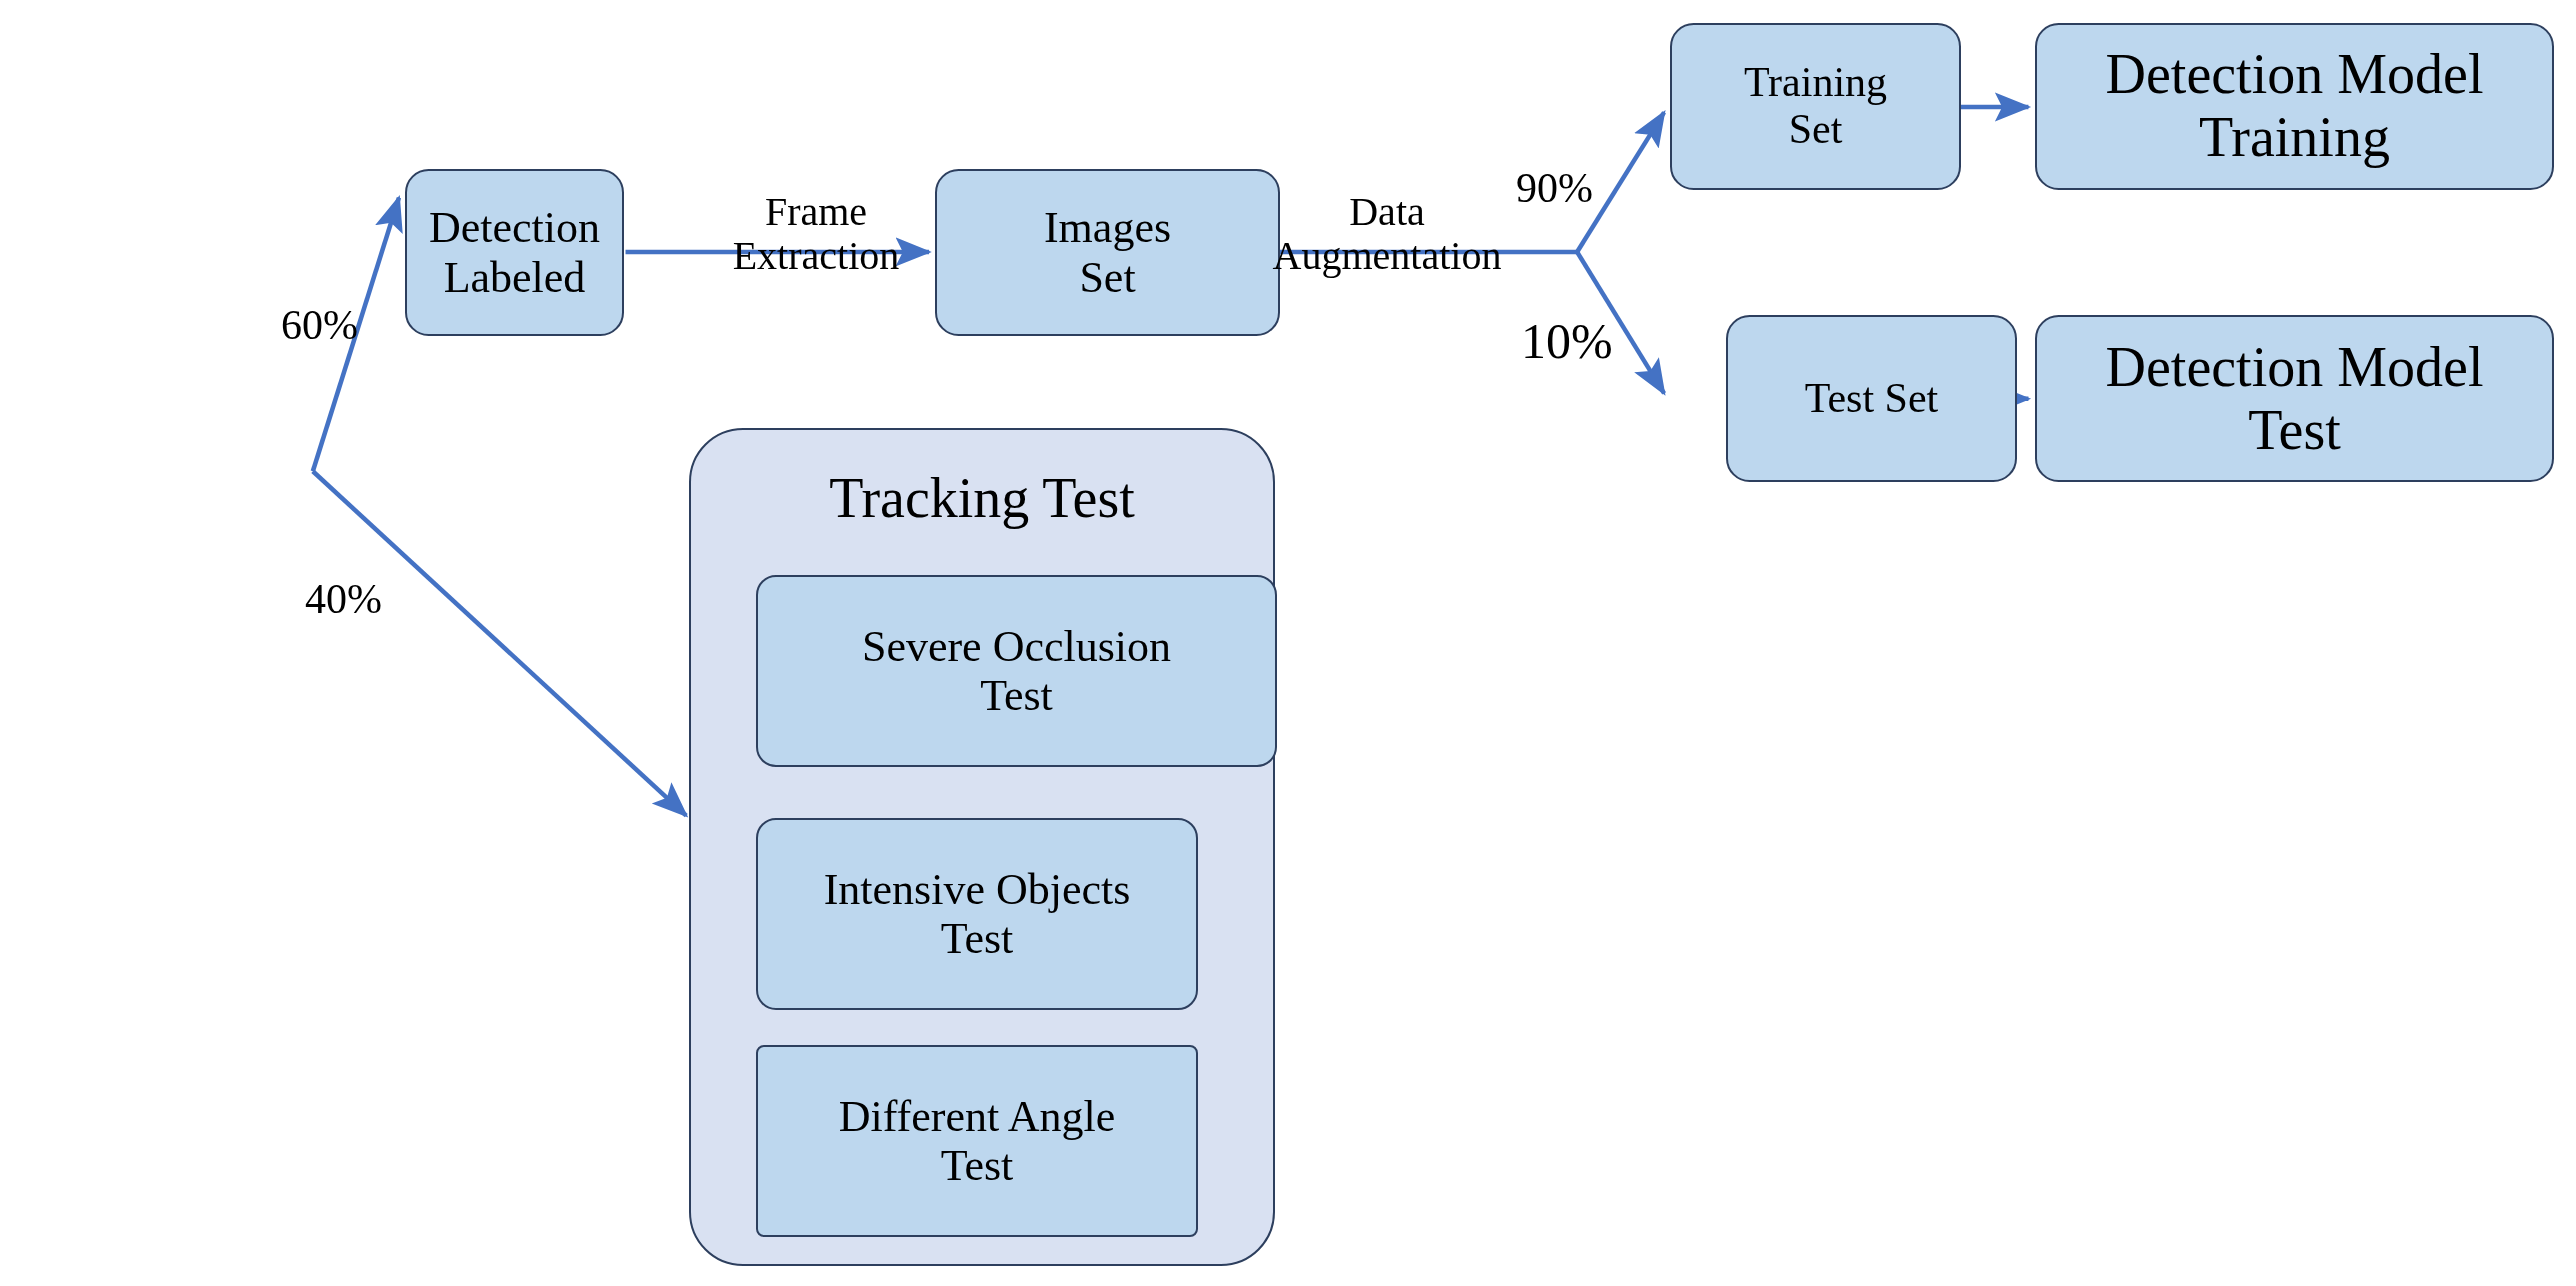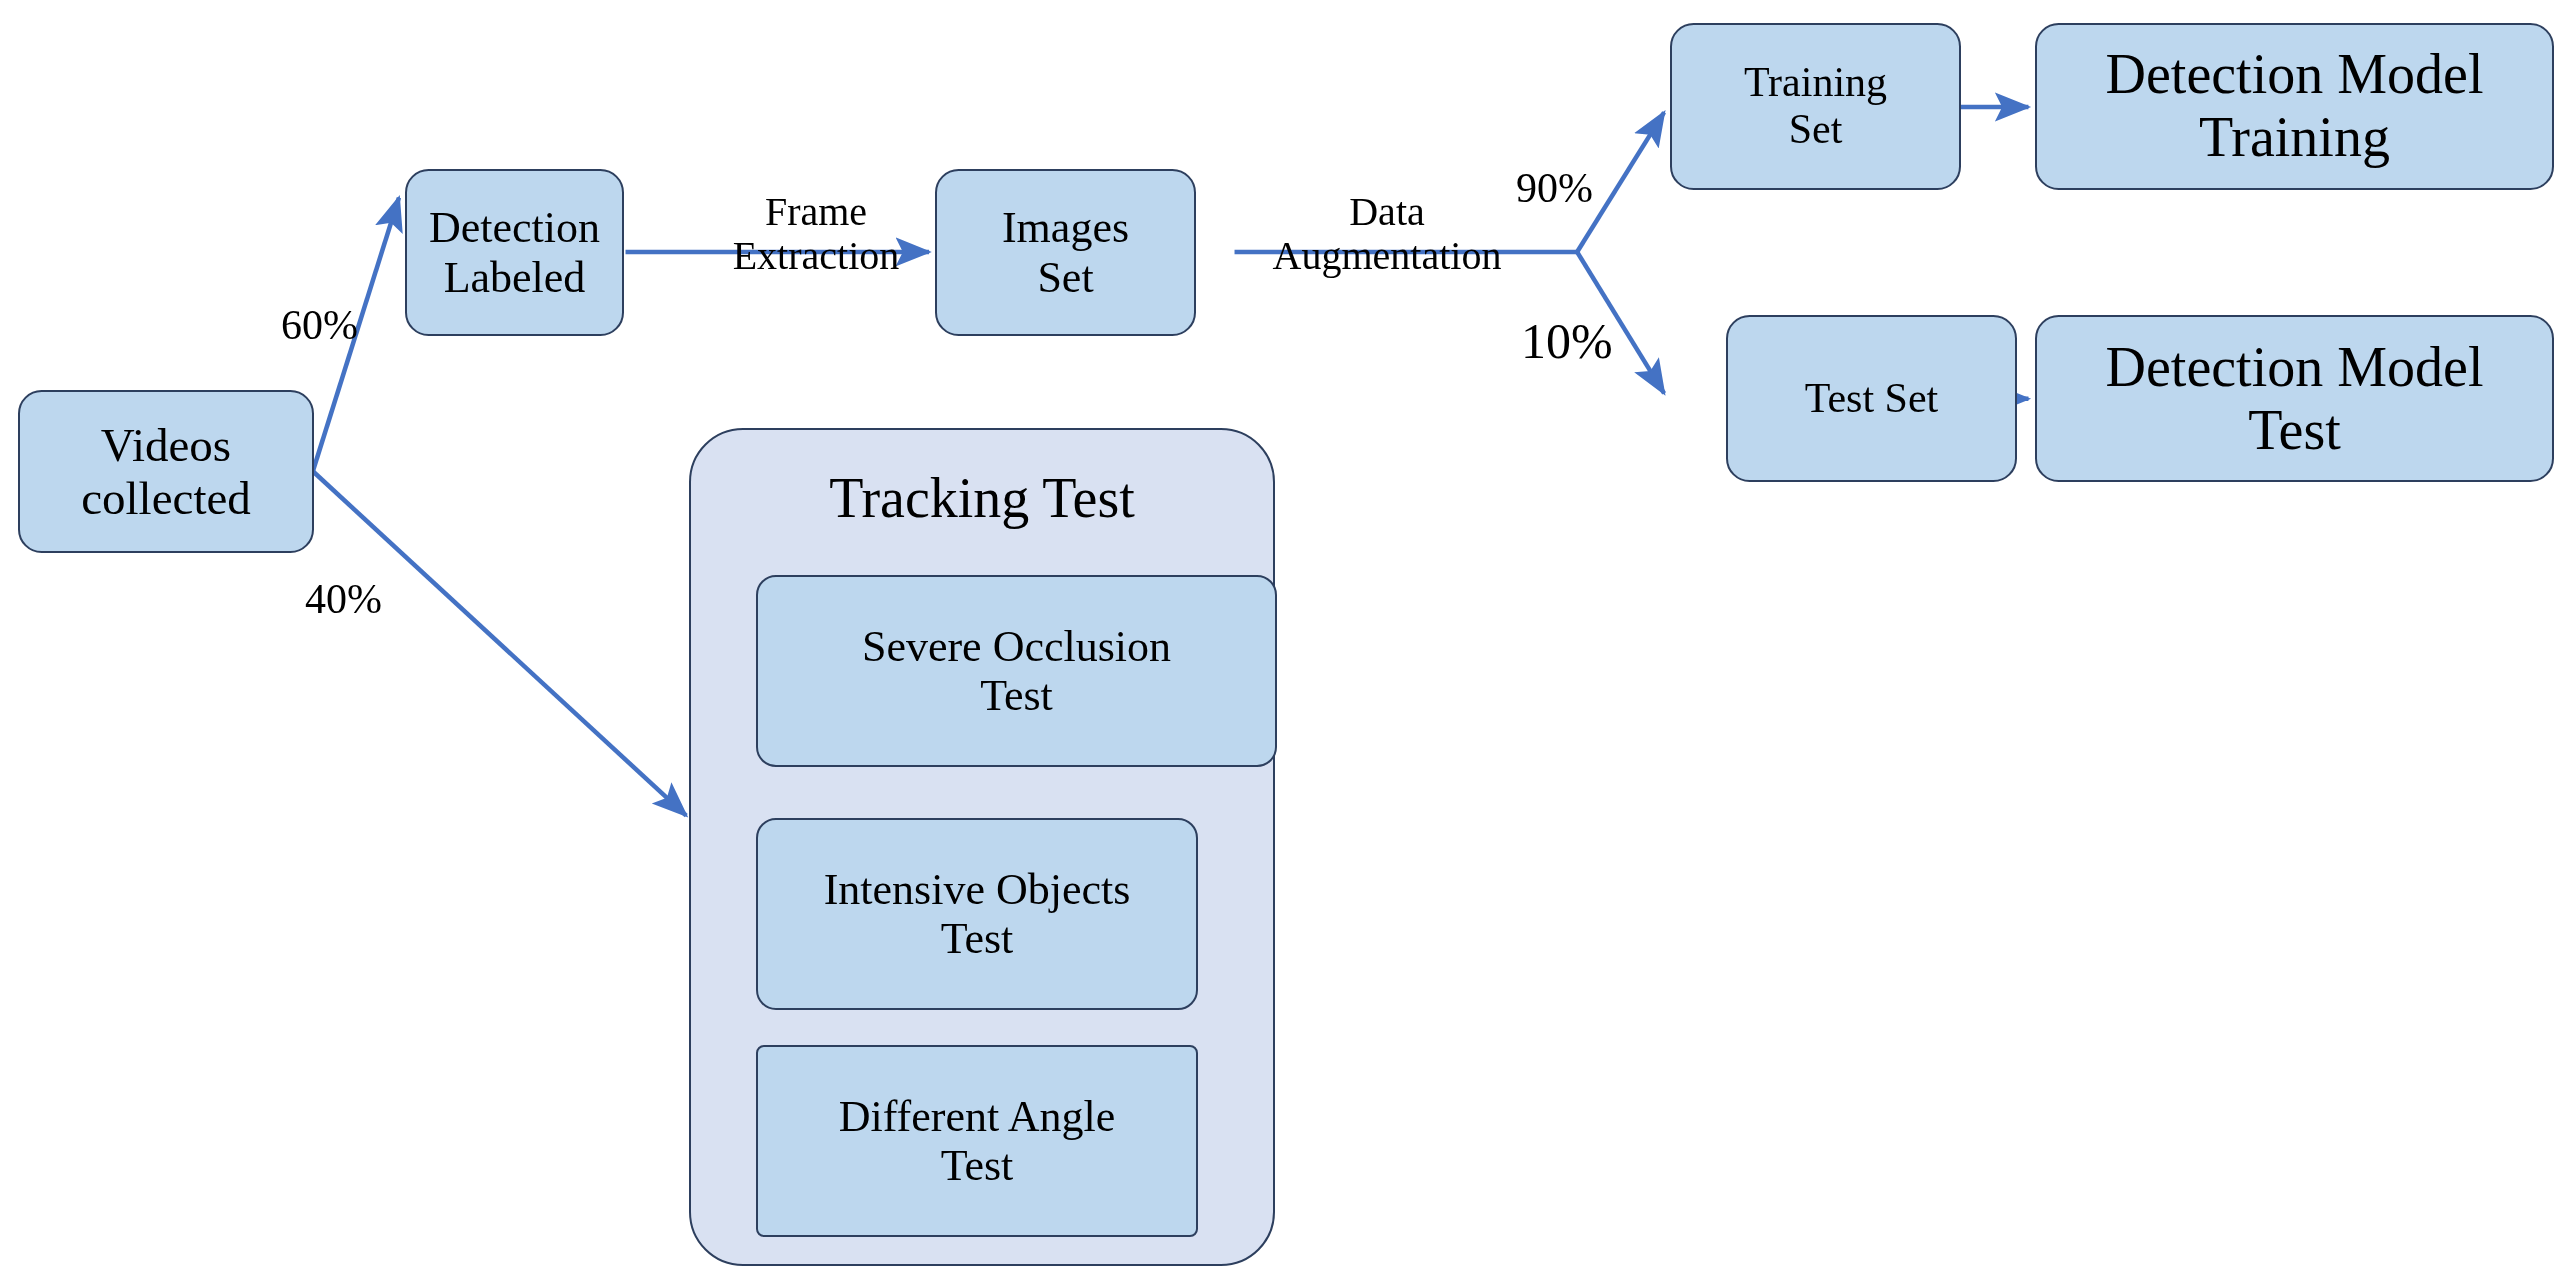--- a/index.html
+++ b/index.html
@@ -88,35 +88,29 @@
 
     <path d="M1740,278 L1836,124" stroke="#4472c4" stroke-width="5" fill="none" marker-end="url(#ah)"></path>
 
     <path d="M1740,278 L1836,434" stroke="#4472c4" stroke-width="5" fill="none" marker-end="url(#ah)"></path>
 
     <path d="M2163,118 L2238,118" stroke="#4472c4" stroke-width="5" fill="none" marker-end="url(#ah)"></path>
 
     <path d="M2163,440 L2238,440" stroke="#4472c4" stroke-width="5" fill="none" marker-end="url(#ah)"></path>
   </svg>
 
-  <div class="node" style="left:18px; top:390px; width:296px; height:163px; font-size:47px; z-index:4;">
-    <span class="node-label">
-      <span>Videos</span><br>
-      <span>collected</span>
-    </span>
-  </div>
 
   <div class="node" style="left:405px; top:169px; width:219px; height:167px; font-size:44px; z-index:4;">
     <span class="node-label">
       <span>Detection</span><br>
       <span>Labeled</span>
     </span>
   </div>
 
-  <div class="node" style="left:935px; top:169px; width:261px; height:167px; font-size:44px; z-index:4;">
+  <div class="node" style="left:935px; top:169px; width:345px; height:167px; font-size:44px; z-index:4;">
     <span class="node-label">
       <span>Images</span><br>
       <span>Set</span>
     </span>
   </div>
 
   <div class="node" style="left:1670px; top:22.7px; width:291px; height:167px; font-size:42px; z-index:4;">
     <span class="node-label">
       <span>Training</span><br>
       <span>Set</span>

